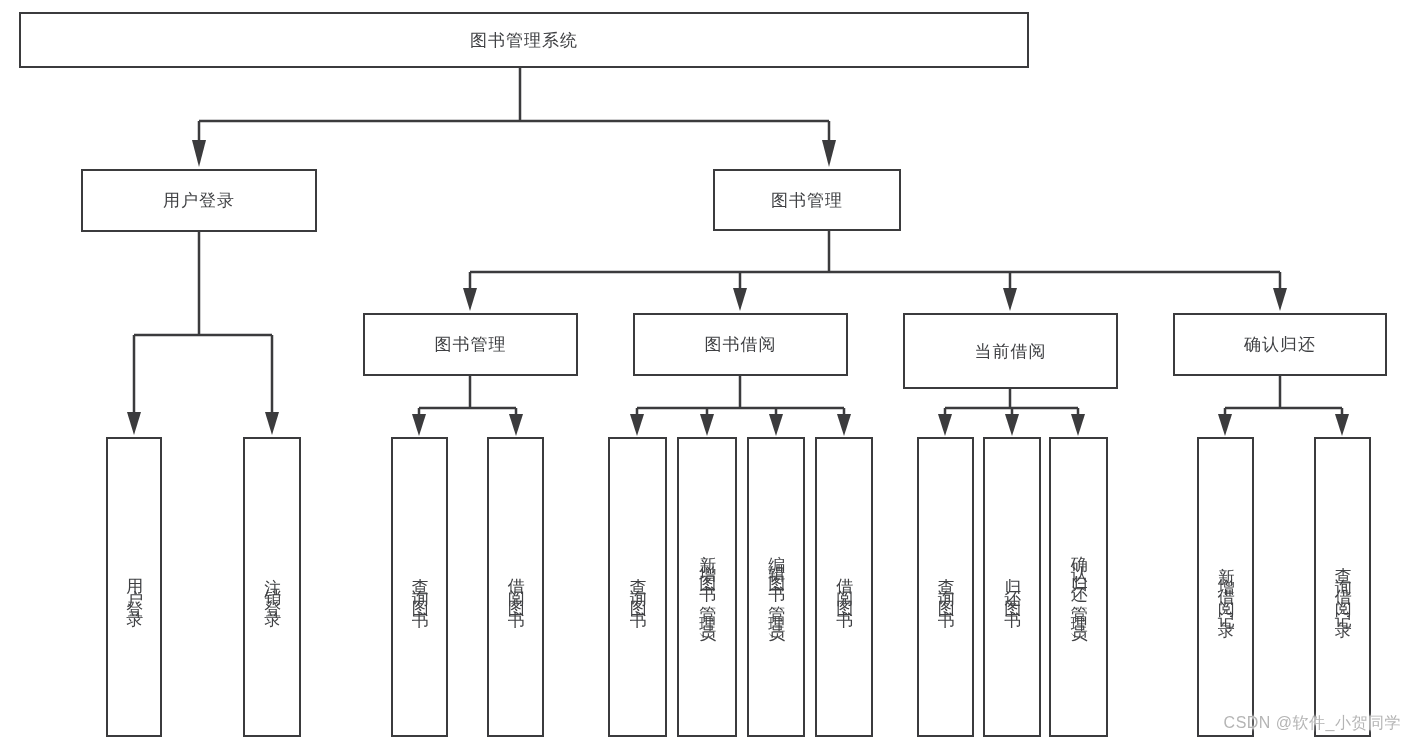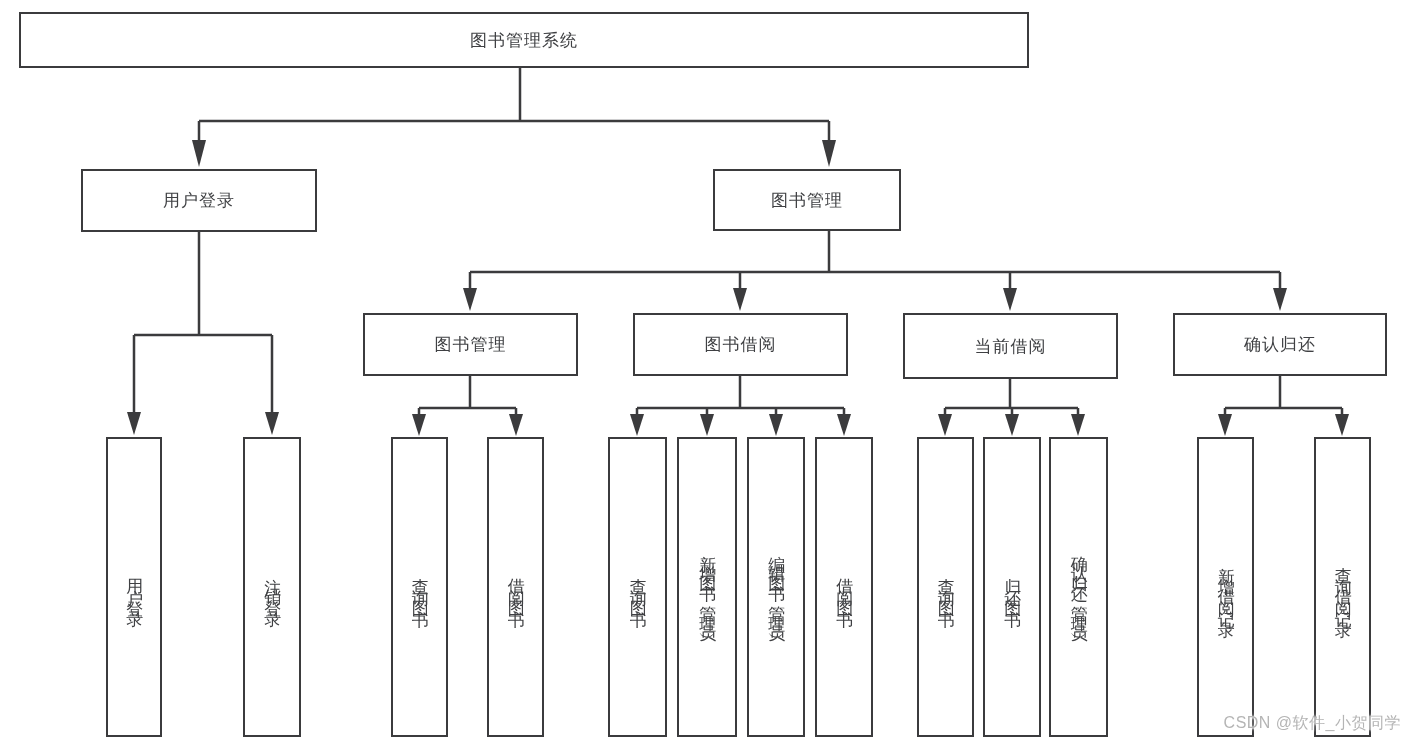--- a/index.html
+++ b/index.html
@@ -117,21 +117,21 @@
     </g>
   </svg>
 
   <div class="rect" style="left:19px; top:12px; width:1010px; height:56px;">图书管理系统</div>
 
   <div class="rect" style="left:81px; top:169px; width:236px; height:63px;">用户登录</div>
   <div class="rect" style="left:713px; top:169px; width:188px; height:62px;">图书管理</div>
 
   <div class="rect" style="left:363px; top:313px; width:215px; height:63px;">图书管理</div>
   <div class="rect" style="left:633px; top:313px; width:215px; height:63px;">图书借阅</div>
-  <div class="rect" style="left:903px; top:313px; width:215px; height:66px;">当前借阅</div>
+  <div class="rect" style="left:903px; top:313px; width:215px; height:76px;">当前借阅</div>
   <div class="rect" style="left:1173px; top:313px; width:214px; height:63px;">确认归还</div>
 
   <div class="leaf" style="left:106px; width:56px;">
     <span>用户登录</span>
   </div>
   <div class="leaf" style="left:243px; width:58px;">
     <span>注销登录</span>
   </div>
 
   <div class="leaf" style="left:391px; width:57px;">

